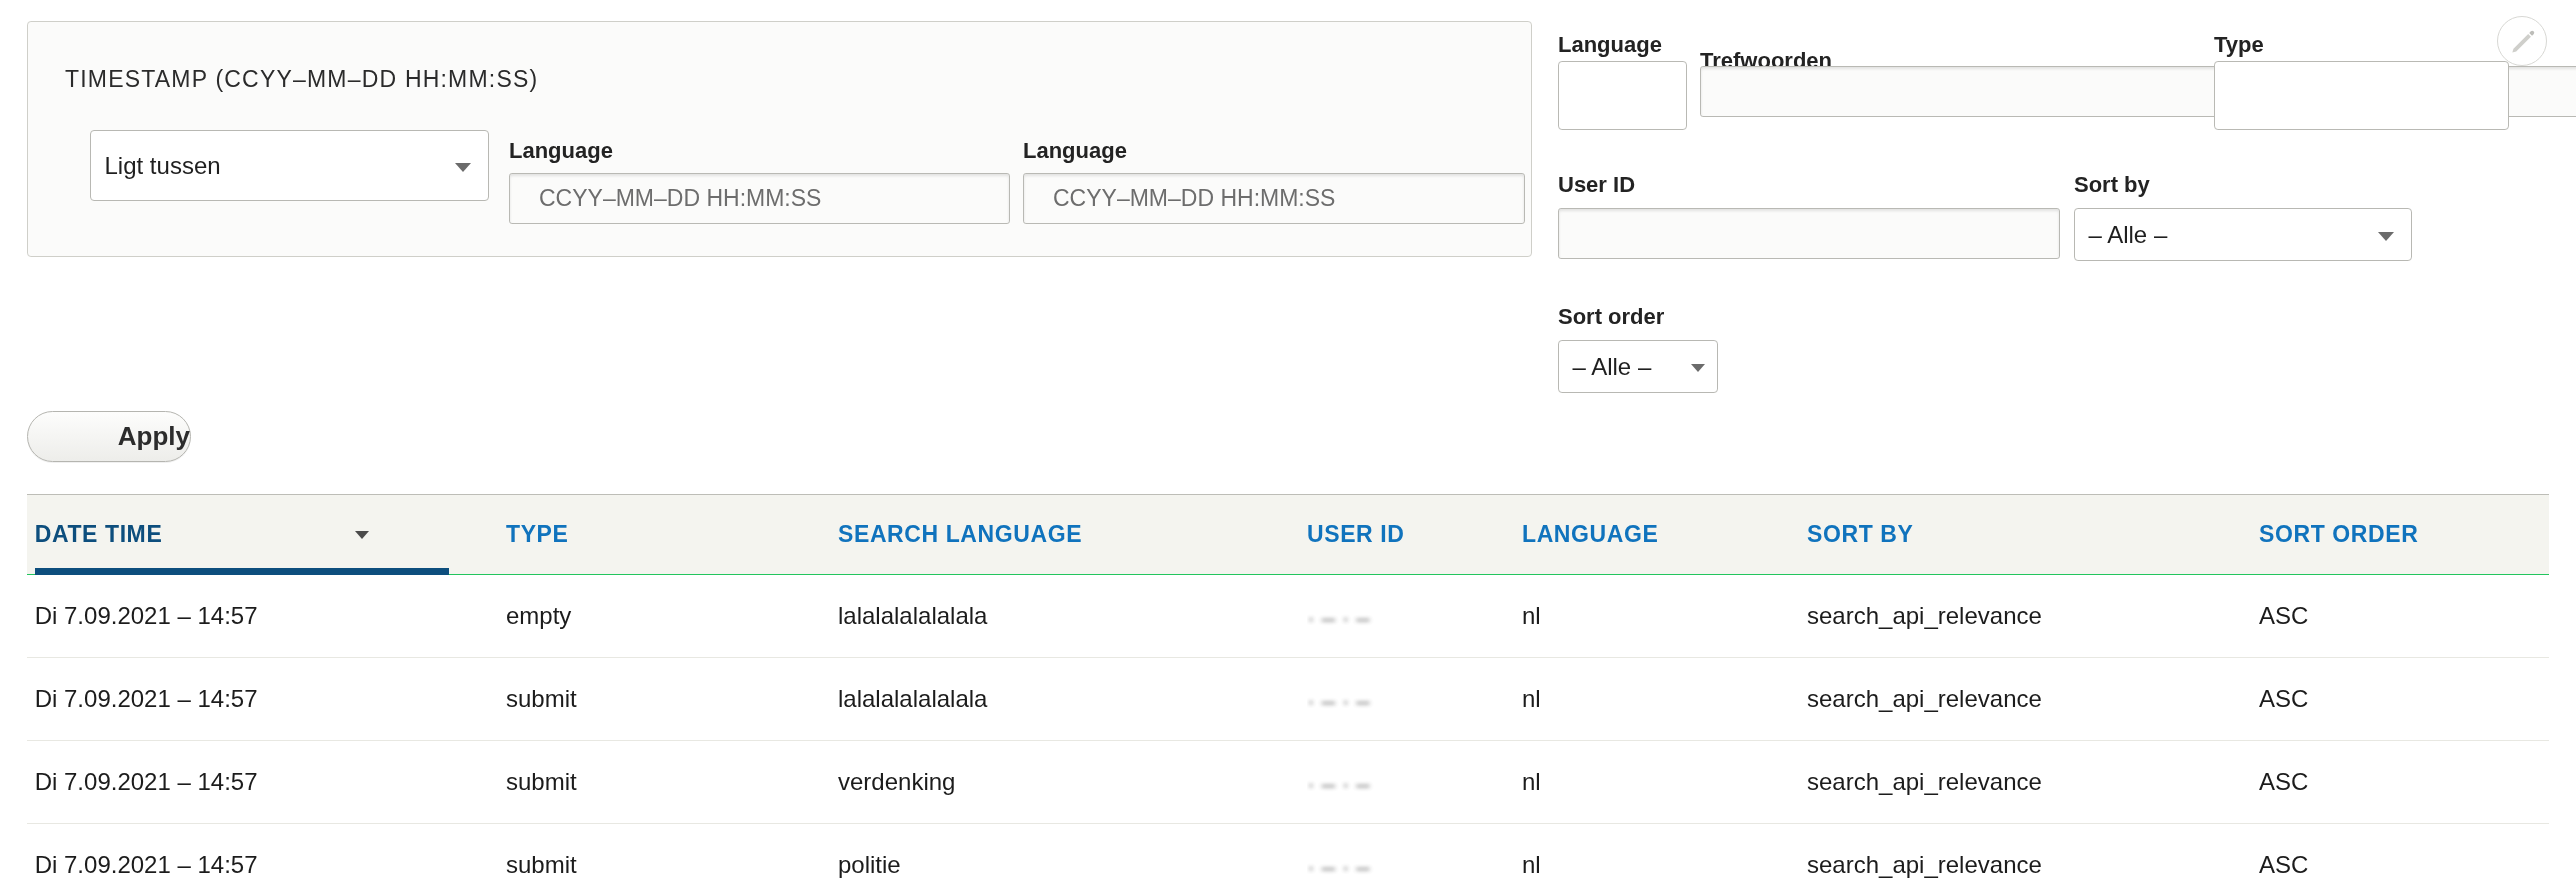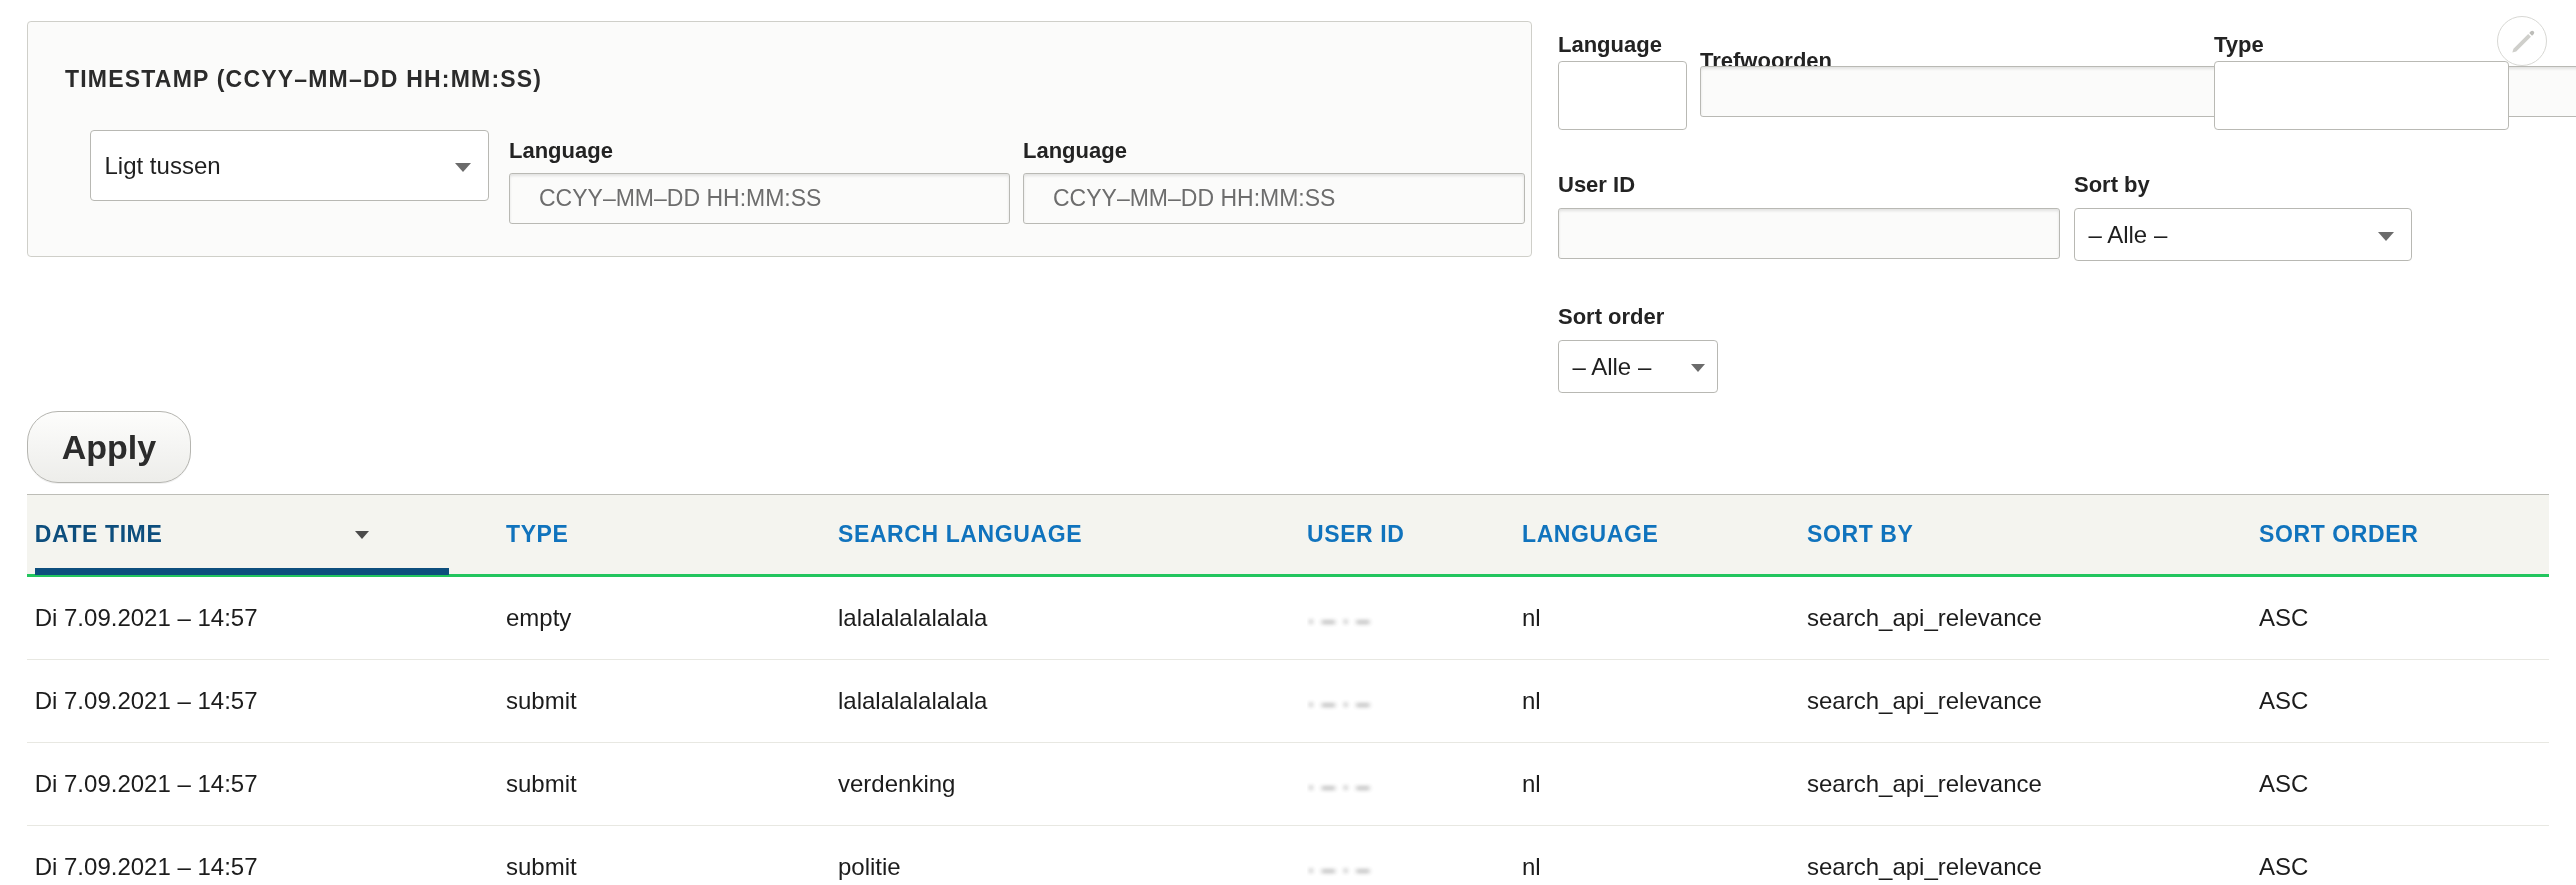--- a/index.html
+++ b/index.html
@@ -18,21 +18,21 @@
     left: 27px; top: 21px;
     width: 1505px; height: 236px;
     background: #fbfbfa;
     border: 1px solid #cfcfc9;
     border-radius: 3.9px;
   }
   .ts-legend {
     position: absolute;
     left: 37px; top: 44px;
     font-size: 23px;
-    font-weight: 700;
+    font-weight: 400;
     letter-spacing: 1.2px;
     color: #2b2b2b;
     white-space: nowrap;
   }
   .ts-op-select {
     position: absolute;
     left: 62px; top: 108px;
     width: 399px; height: 71px;
     background: #ffffff;
     border: 1px solid #b8b8b3;
@@ -116,40 +116,40 @@
     width:50px; height:50px;
     border:1px solid #d8d8d4;
     border-radius:50%;
     background:#fff;
     display:flex; align-items:center; justify-content:center;
   }
 
   
   .apply-btn {
     position:absolute; left:27px; top:411px;
-    width:164px; height:72px;
+    width:164px; height:51px;
     border:1px solid #b5b5b0;
     border-radius:31px;
     background: linear-gradient(to bottom, #fdfdfc 0%, #ededea 100%);
-    display:flex; align-items:center; justify-content:center;
-    font-size:34px; font-weight:700; color:#2c2c2c;
+    display:flex; align-items:center; justify-content:flex-end;
+    font-size:26px; font-weight:700; color:#2c2c2c;
     box-shadow: 0 1px 0 rgba(0,0,0,.06);
   }
 
   
   .tbl {
     position:absolute; left:27px; top:494px;
     width: 2522px;
     border-collapse: collapse;
     table-layout: fixed;
   }
   .tbl thead th {
     background:#f4f4ef;
     border-top:1px solid #bdbdb7;
-    border-bottom:3px solid #22c55e;
+    border-bottom:1px solid #22c55e;
     text-align:left;
     font-size:23px;
     font-weight:700;
     letter-spacing:0.6px;
     color:#1073bd;
     padding: 26px 0 26px 0;
     vertical-align: middle;
     position:relative;
   }
   .tbl thead th.active {

